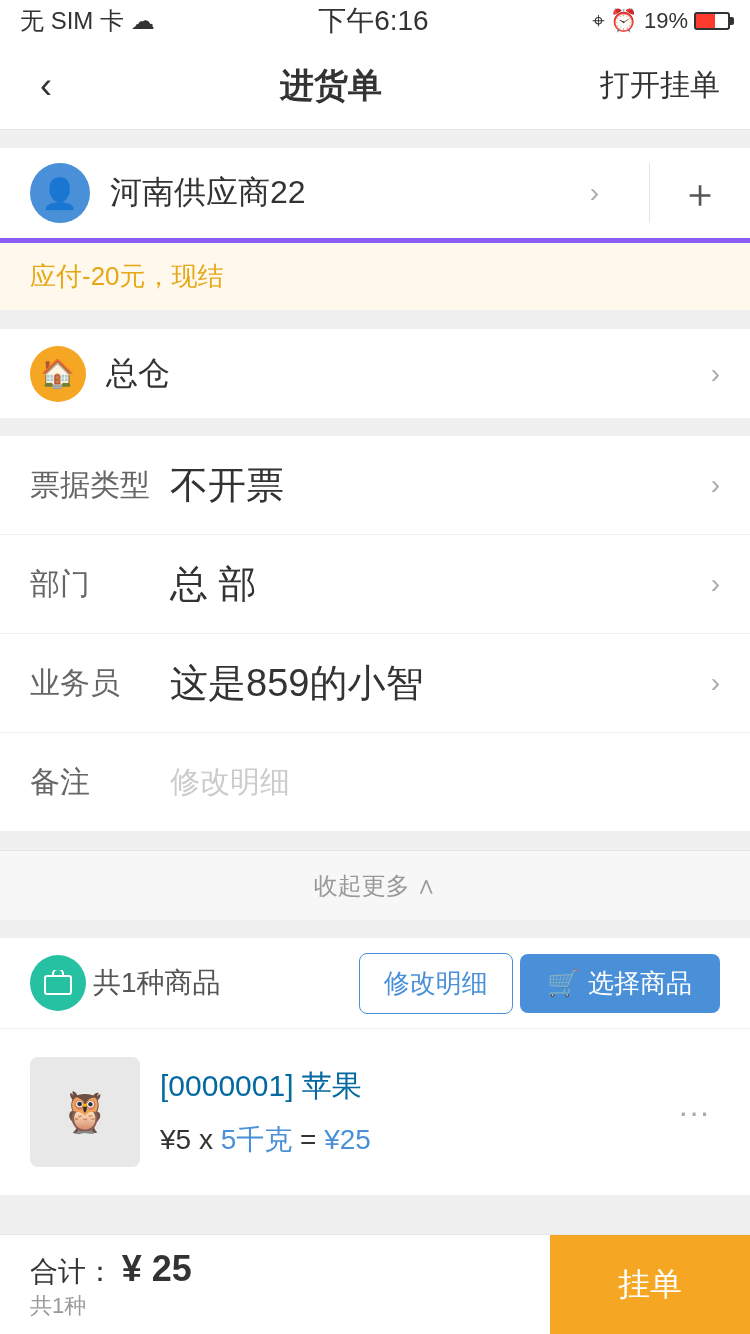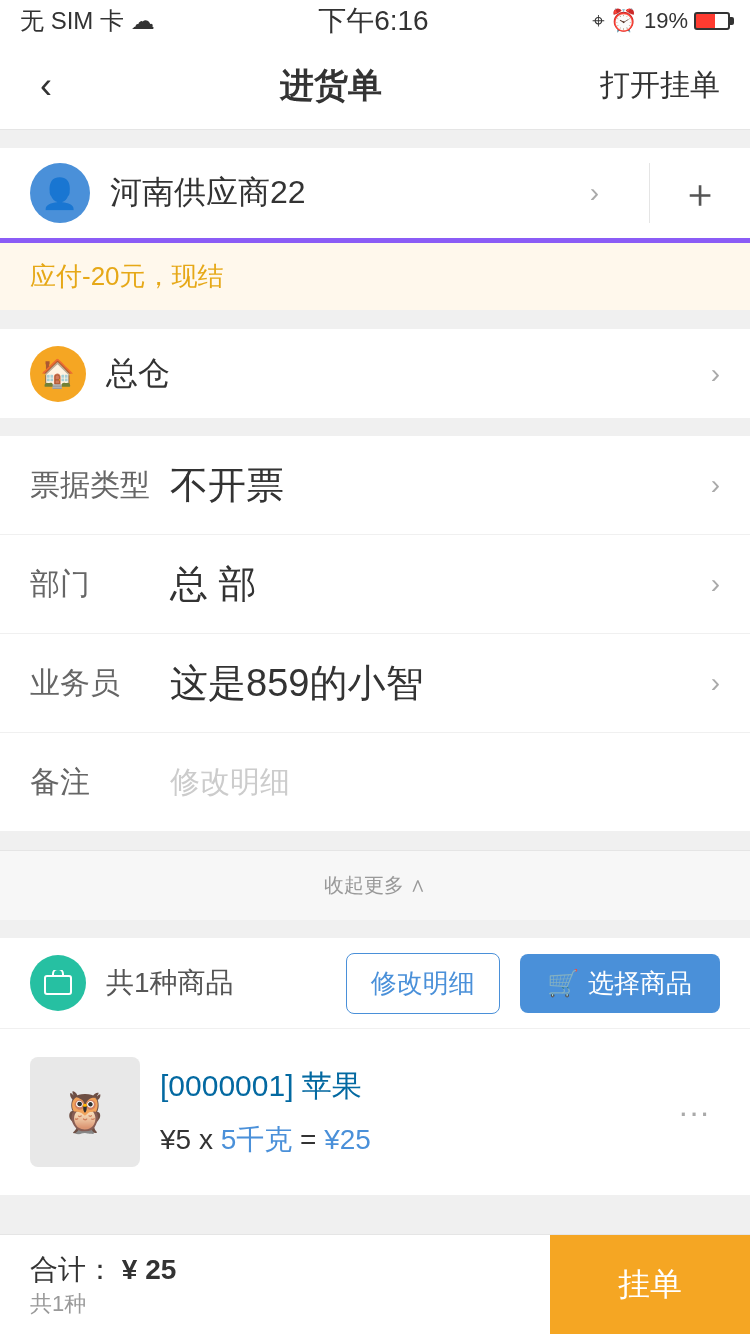--- a/index.html
+++ b/index.html
@@ -178,36 +178,36 @@
       margin-left: 20px;
     }
 
     
     .collapse-bar {
       background: #f7f7f7;
       height: 70px;
       display: flex;
       align-items: center;
       justify-content: center;
-      font-size: 20px;
+      font-size: 24px;
       color: #999;
       cursor: pointer;
       border-top: 1px solid #e5e5e5;
       margin-top: 18px;
     }
 
     
     .products-header {
       background: #fff;
       display: flex;
       align-items: center;
       padding: 0 30px;
       height: 90px;
       margin-top: 18px;
-      gap: 20px;
+      gap: 7px;
     }
     .product-count-icon {
       width: 56px; height: 56px;
       border-radius: 50%;
       background: #26c0a2;
       display: flex; align-items: center; justify-content: center;
       color: #fff;
       font-size: 24px;
       flex-shrink: 0;
     }
@@ -448,18 +448,18 @@
     </div>
     <span class="more-btn">···</span>
   </div>
 
 </div>
 
 <div class="bottom-bar">
   <div class="total-section">
     <div>
       <span>合计：</span>
-      <span style="font-size:28px;font-weight:700;color:#333;">¥ 25</span>
+      <span style="font-size:36px;font-weight:700;color:#333;">¥ 25</span>
     </div>
     <div style="font-size:22px;color:#999;">共1种</div>
   </div>
   <button class="btn-hang">挂单</button>
 </div>
 
 </body></html>

